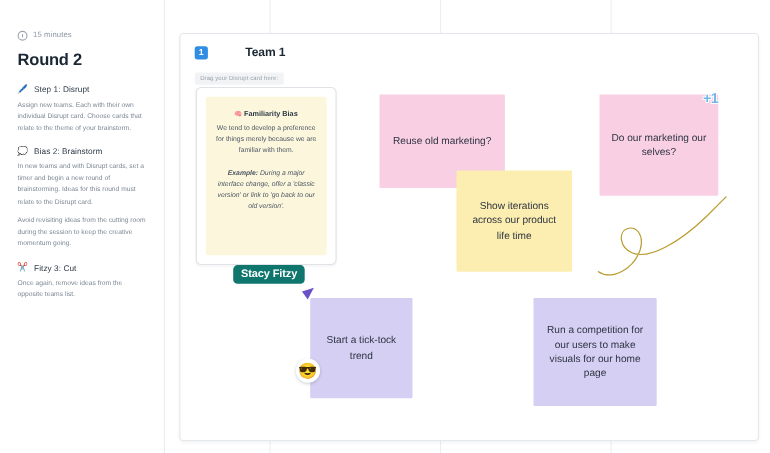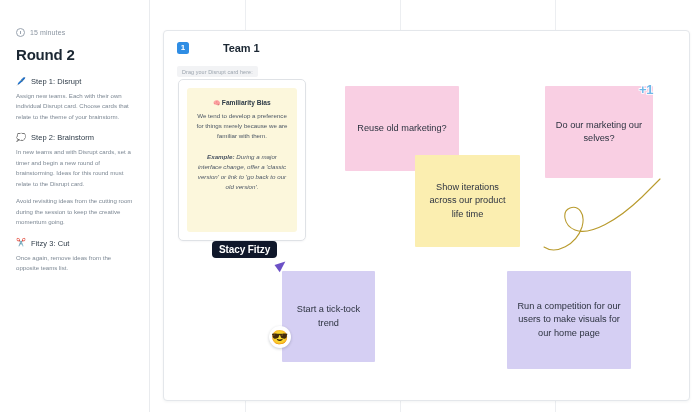--- a/index.html
+++ b/index.html
@@ -180,21 +180,21 @@
     border-radius: 1px;
   }
   .note-pink   { background: #f9cfe3; }
   .note-yellow { background: #fbeeb0; }
   .note-purple { background: #d5cff3; }
 
   #note-reuse    { left: 181px; top: 55px;  width: 114px; height: 85px; }
   #note-show     { left: 251px; top: 124px; width: 105px; height: 92px; }
   #note-domark   { left: 381px; top: 55px;  width: 108px; height: 92px; }
   #note-ticktock { left: 118px; top: 240px; width: 93px; height: 91px; }
-  #note-run      { left: 343px; top: 240px; width: 124px; height: 98px; }
+  #note-run      { left: 321px; top: 240px; width: 112px; height: 98px; }
 
   
   .swoosh {
     position: absolute;
     left: 378px; top: 144px;
     width: 125px; height: 78px;
     pointer-events: none;
   }
 
   
@@ -208,21 +208,21 @@
     color: #6fb7e8;
     letter-spacing: -.5px;
     -webkit-text-stroke: 1.6px #ffffff;
     paint-order: stroke fill;
   }
 
   
   .cursor-group { position: absolute; left: 48px; top: 208px; }
   .cursor-name {
     display: inline-block;
-    background: #0f172a;
+    background: #0f766e;
     color: #ffffff;
     font-size: 10px;
     font-weight: bold;
     padding: 3px 7px;
     border-radius: 4px;
     letter-spacing: -.1px;
     white-space: nowrap;
   }
   .cursor-arrow {
     position: absolute;
@@ -270,21 +270,21 @@
       <div class="step-head">
         <span class="step-emoji">🖊️</span>
         <span class="step-title">Step 1: Disrupt</span>
       </div>
       <p class="step-body">Assign new teams. Each with their own individual Disrupt card. Choose cards that relate to the theme of your brainstorm.</p>
     </section>
 
     <section class="step-block">
       <div class="step-head">
         <span class="step-emoji">💭</span>
-        <span class="step-title">Step 2: Brainstorm</span>
+        <span class="step-title">Bias 2: Brainstorm</span>
       </div>
       <p class="step-body">In new teams and with Disrupt cards, set a timer and begin a new round of brainstorming. Ideas for this round must relate to the Disrupt card.</p>
       <p class="step-body">Avoid revisiting ideas from the cutting room during the session to keep the creative momentum going.</p>
     </section>
 
     <section class="step-block">
       <div class="step-head">
         <span class="step-emoji">✂️</span>
         <span class="step-title">Fitzy 3: Cut</span>
       </div>

